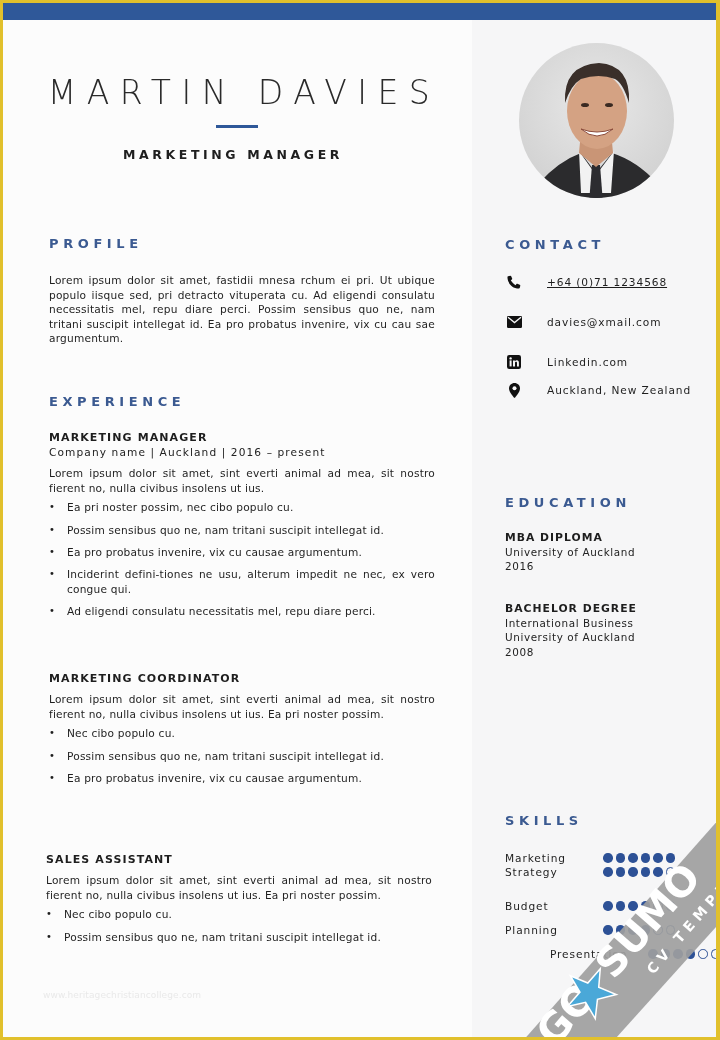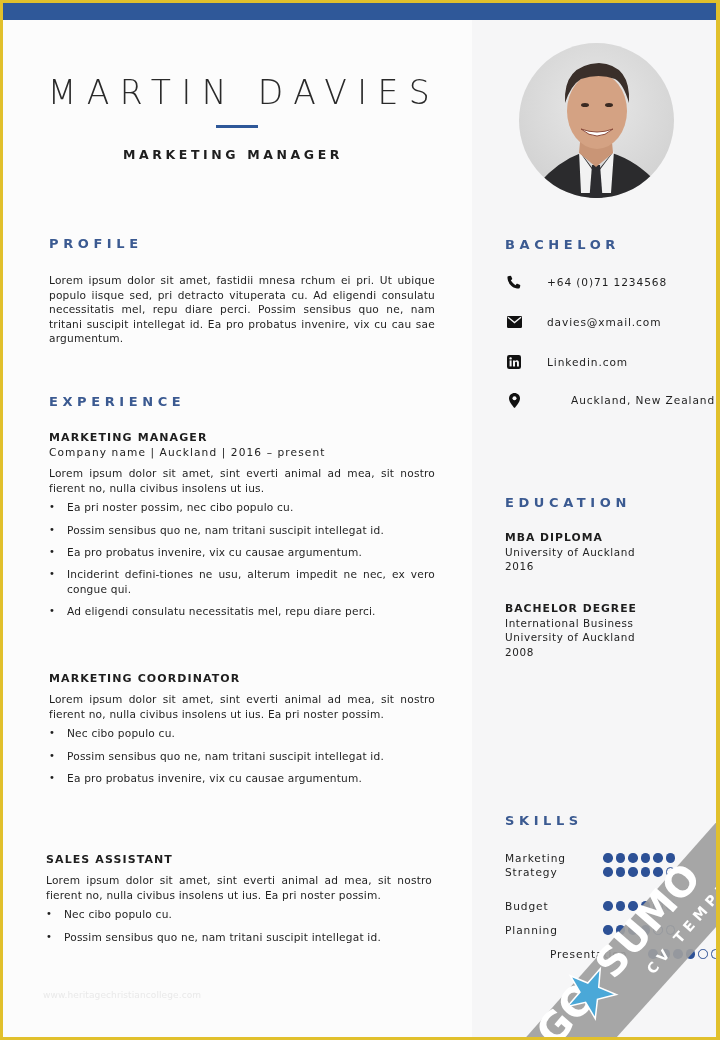--- a/index.html
+++ b/index.html
@@ -145,23 +145,23 @@
 
       <path d="M46 60 Q44 22 80 20 Q112 22 110 60 Q104 40 96 36 Q80 30 62 36 Q52 42 46 60 Z" fill="#3a2f2a"></path>
 
       <ellipse cx="66" cy="62" rx="4" ry="2" fill="#3a2a22"></ellipse>
       <ellipse cx="90" cy="62" rx="4" ry="2" fill="#3a2a22"></ellipse>
 
       <path d="M62 86 Q78 100 94 86 Q78 92 62 86 Z" fill="#ffffff" stroke="#8a4a3a" stroke-width="1"></path>
     </svg>
   </div>
 
-  <div class="section-title contact-title">BACHELOR</div>
-
-  <div class="contact-row" style="top:270px;">
+  <div class="section-title contact-title">CONTACT</div>
+
+  <div class="contact-row" style="top:270px;text-decoration:underline;">
     <span class="contact-icon">
       <svg width="14" height="14" viewBox="0 0 16 16">
           <path d="M14.5 11.2l-2.6-1.1c-.4-.2-.9 0-1.1.3l-1 1.3C8 10.8 5.2 8 4.3 6.1l1.3-1c.4-.3.5-.7.3-1.1L4.8 1.4C4.6.9 4.1.7 3.6.8L1.3 1.4C.8 1.5.5 1.9.5 2.4.5 9.6 6.4 15.5 13.6 15.5c.5 0 .9-.3 1-.8l.6-2.3c.1-.5-.2-1-.7-1.2z" fill="#111"></path>
         </svg>
     </span>
     <span class="contact-text">+64 (0)71 1234568</span>
   </div>
 
   <div class="contact-row" style="top:310px;">
     <span class="contact-icon">
@@ -178,21 +178,21 @@
       <svg width="14" height="14" viewBox="0 0 14 14">
           <rect width="14" height="14" rx="2.2" fill="#111"></rect>
           <rect x="2.6" y="5.4" width="2" height="6" fill="#f6f6f7"></rect>
           <circle cx="3.6" cy="3.4" r="1.2" fill="#f6f6f7"></circle>
           <path d="M6 5.4h1.9v.9c.4-.7 1.1-1.1 2-1.1 1.5 0 2 1 2 2.4v3.8H10V8c0-.8-.2-1.3-.9-1.3S8 7.2 8 8v3.4H6z" fill="#f6f6f7"></path>
         </svg>
     </span>
     <span class="contact-text">Linkedin.com</span>
   </div>
 
-  <div class="contact-row" style="top:388px;gap:24px;">
+  <div class="contact-row" style="top:378px;">
     <span class="contact-icon">
       <svg width="11" height="15" viewBox="0 0 11 15">
           <path d="M5.5 0C2.5 0 0 2.4 0 5.4 0 9.3 5.5 15 5.5 15S11 9.3 11 5.4C11 2.4 8.5 0 5.5 0z" fill="#111"></path>
           <circle cx="5.5" cy="5.3" r="2" fill="#f6f6f7"></circle>
         </svg>
     </span>
     <span class="contact-text">Auckland, New Zealand</span>
   </div>
 
   <div class="section-title edu-title">EDUCATION</div>

